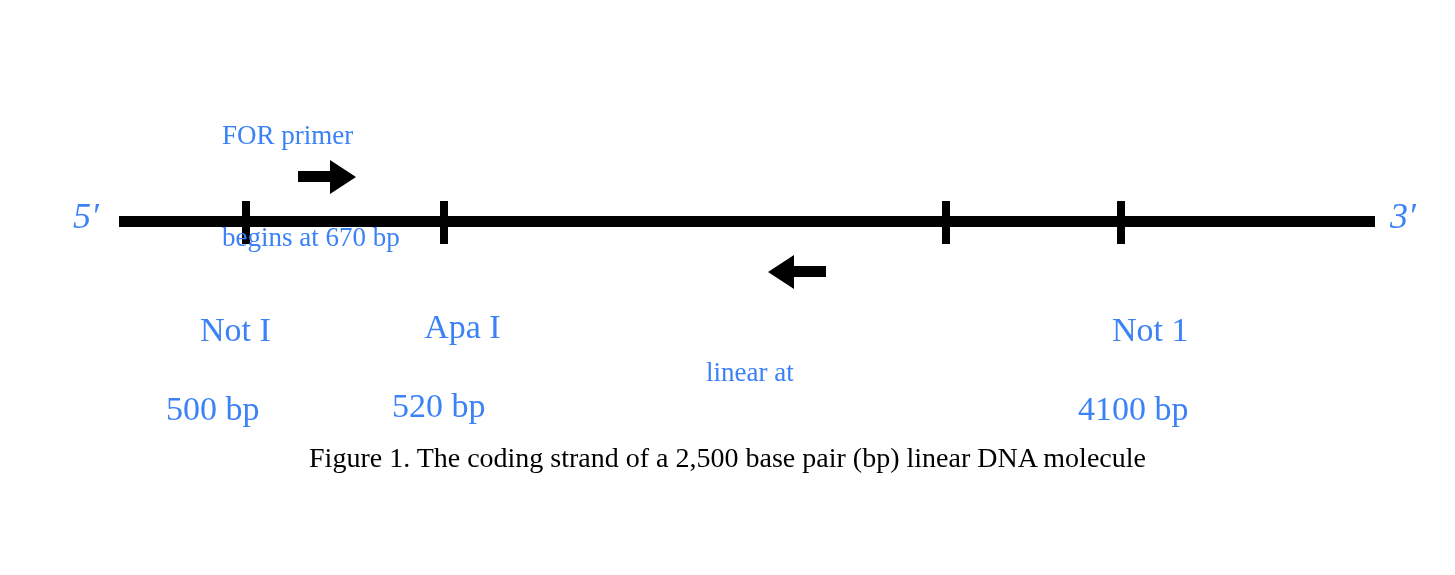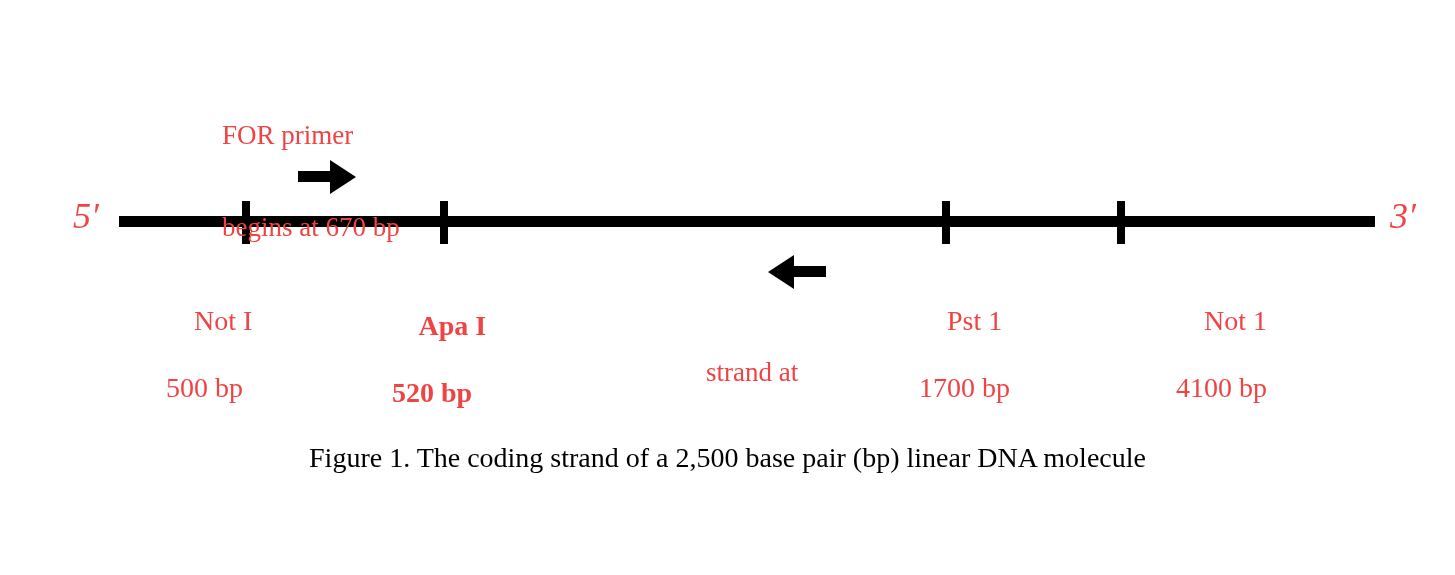--- a/index.html
+++ b/index.html
@@ -13,21 +13,21 @@
     height: 575px;
     background: #ffffff;
     overflow: hidden;
     font-family: "Liberation Serif", "DejaVu Serif", serif;
     color: #000000;
   }
   .txt {
     position: absolute;
     white-space: pre;
     line-height: 1.0;
-    color: #ef4444;
+    color: #3b82f6;
   }
   
   #strand-line {
     position: absolute;
     left: 119px;
     top: 216px;
     width: 1256px;
     height: 11px;
     background: #000000;
   }
@@ -46,35 +46,35 @@
     font-style: italic;
   }
   #end-3 {
     left: 1390px;
     top: 198px;
     font-size: 36px;
     font-style: italic;
   }
   
   .site-label {
-    font-size: 28px;
+    font-size: 34px;
   }
   .site-label .l2 {
     display: block;
     margin-top: 11px;
   }
   
   .primer-label {
     font-size: 27px;
   }
   .primer-label span {
     display: block;
   }
   .primer-label span + span {
-    margin-top: 11px;
+    margin-top: 21px;
   }
   
   .arrow {
     position: absolute;
   }
   
   #caption {
     position: absolute;
     left: 0;
     top: 442px;
@@ -96,31 +96,27 @@
   <div class="tick" style="left:242px;"></div>
   <div class="tick" style="left:440px;"></div>
   <div class="tick" style="left:942px;"></div>
   <div class="tick" style="left:1117px;"></div>
 
   <div class="txt site-label" style="left:166px; top:279px;">
     <span>Not I</span>
     <span class="l2">500 bp</span>
   </div>
 
-  <div class="txt site-label" style="left:392px; top:284px;font-weight:bold;">
+  <div class="txt site-label" style="left:392px; top:276px;">
     <span>Apa I</span>
     <span class="l2">520 bp</span>
   </div>
 
-  <div class="txt site-label" style="left:919px; top:279px;">
-    <span>Pst 1</span>
-    <span class="l2">1700 bp</span>
-  </div>
 
-  <div class="txt site-label" style="left:1176px; top:279px;">
+  <div class="txt site-label" style="left:1078px; top:279px;">
     <span>Not 1</span>
     <span class="l2">4100 bp</span>
   </div>
 
   <div class="txt primer-label" style="left:222px; top:68px;">
     <span>FOR primer</span>
     <span>begins at 670 bp</span>
   </div>
 
   <div class="arrow" style="left:298px; top:160px;">
@@ -129,18 +125,18 @@
     </svg>
   </div>
 
   <div class="arrow" style="left:766px; top:255px;">
     <svg width="60" height="34" viewBox="0 0 60 34" xmlns="http://www.w3.org/2000/svg">
       <path d="M60 11 L28 11 L28 0 L2 17 L28 34 L28 22 L60 22 Z" fill="#000000"></path>
     </svg>
   </div>
 
   <div class="txt primer-label" style="left:706px; top:305px;">
-    <span>strand at</span>
+    <span>linear at</span>
   </div>
 
   <div id="caption">Figure 1. The coding strand of a 2,500 base pair (bp) linear DNA molecule</div>
 
 </div>
 
 </body></html>

